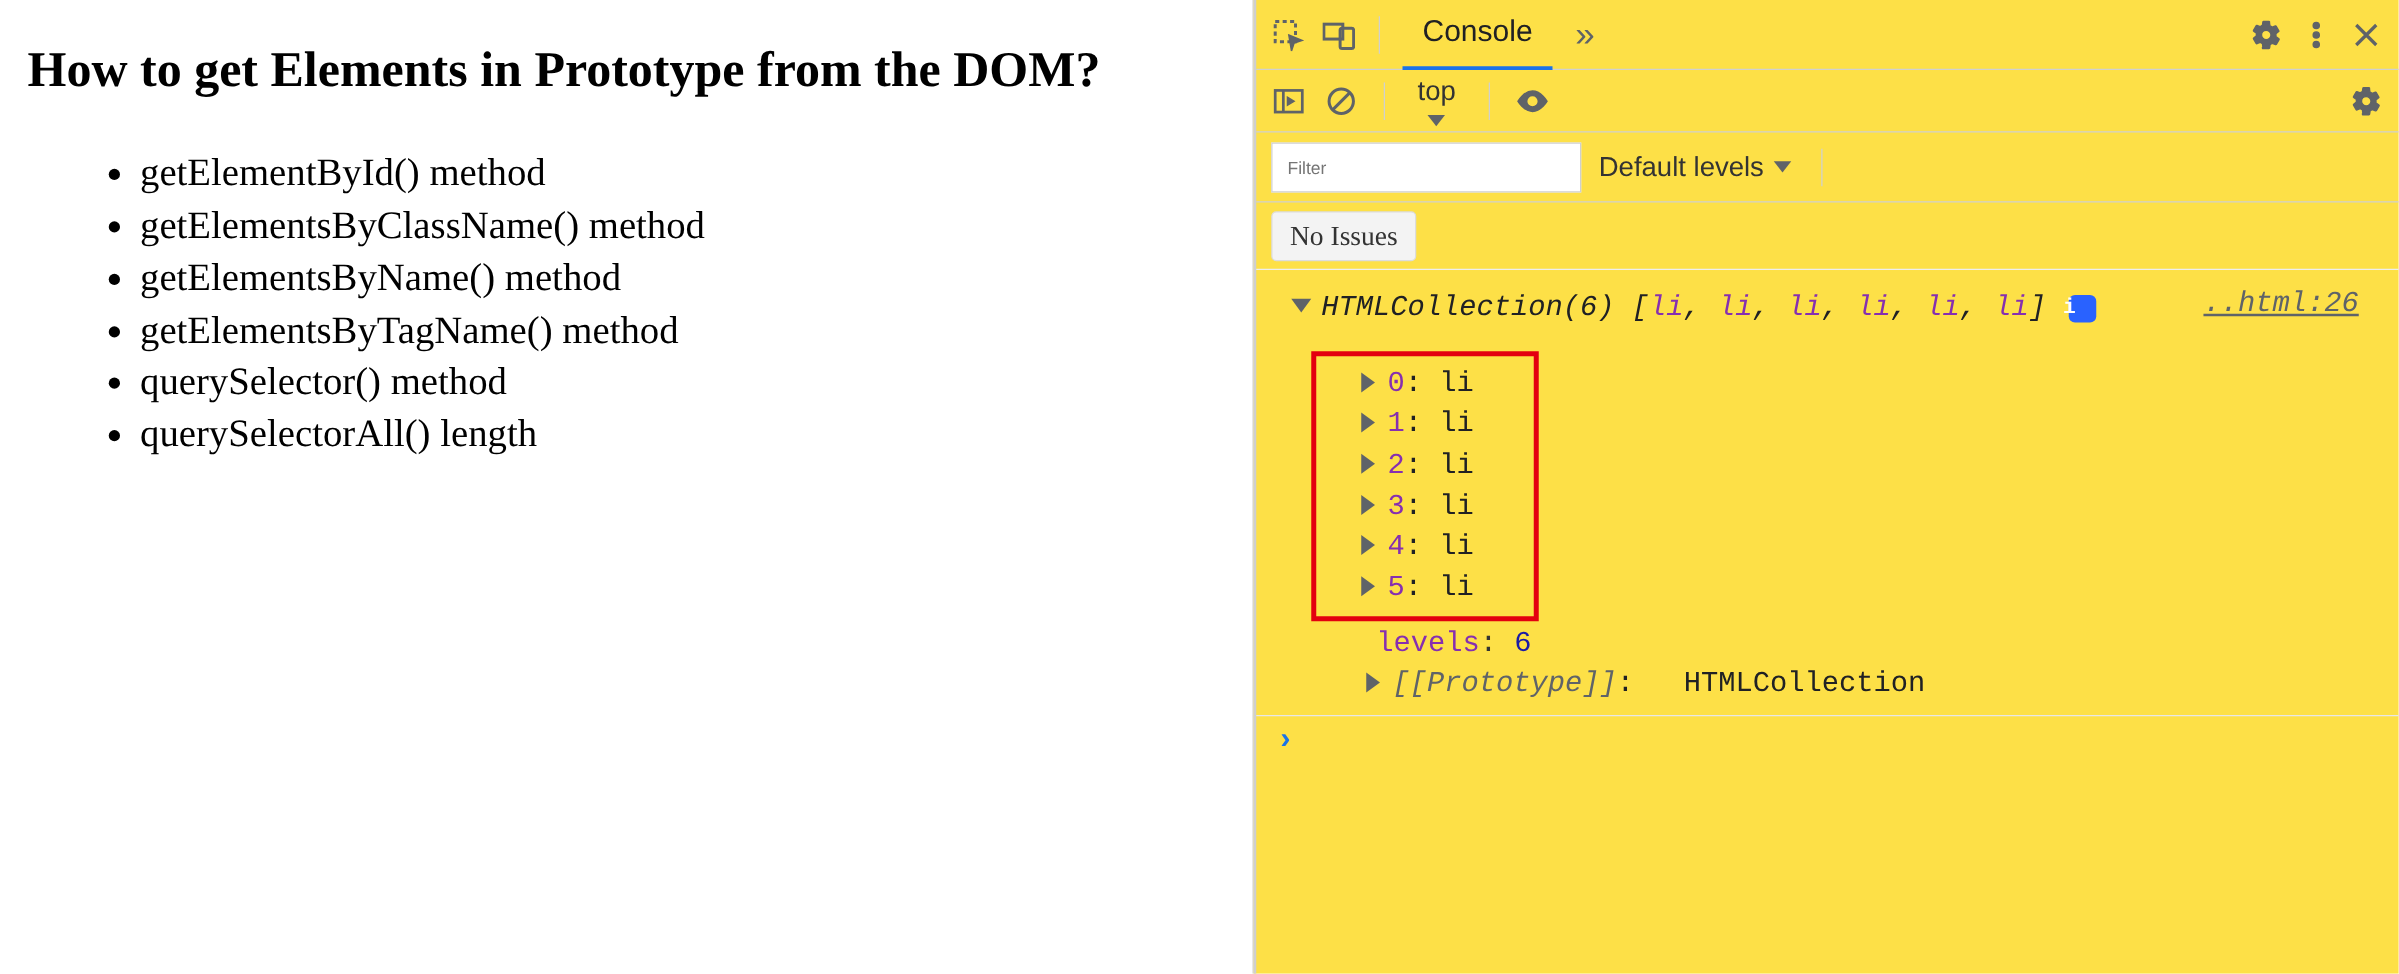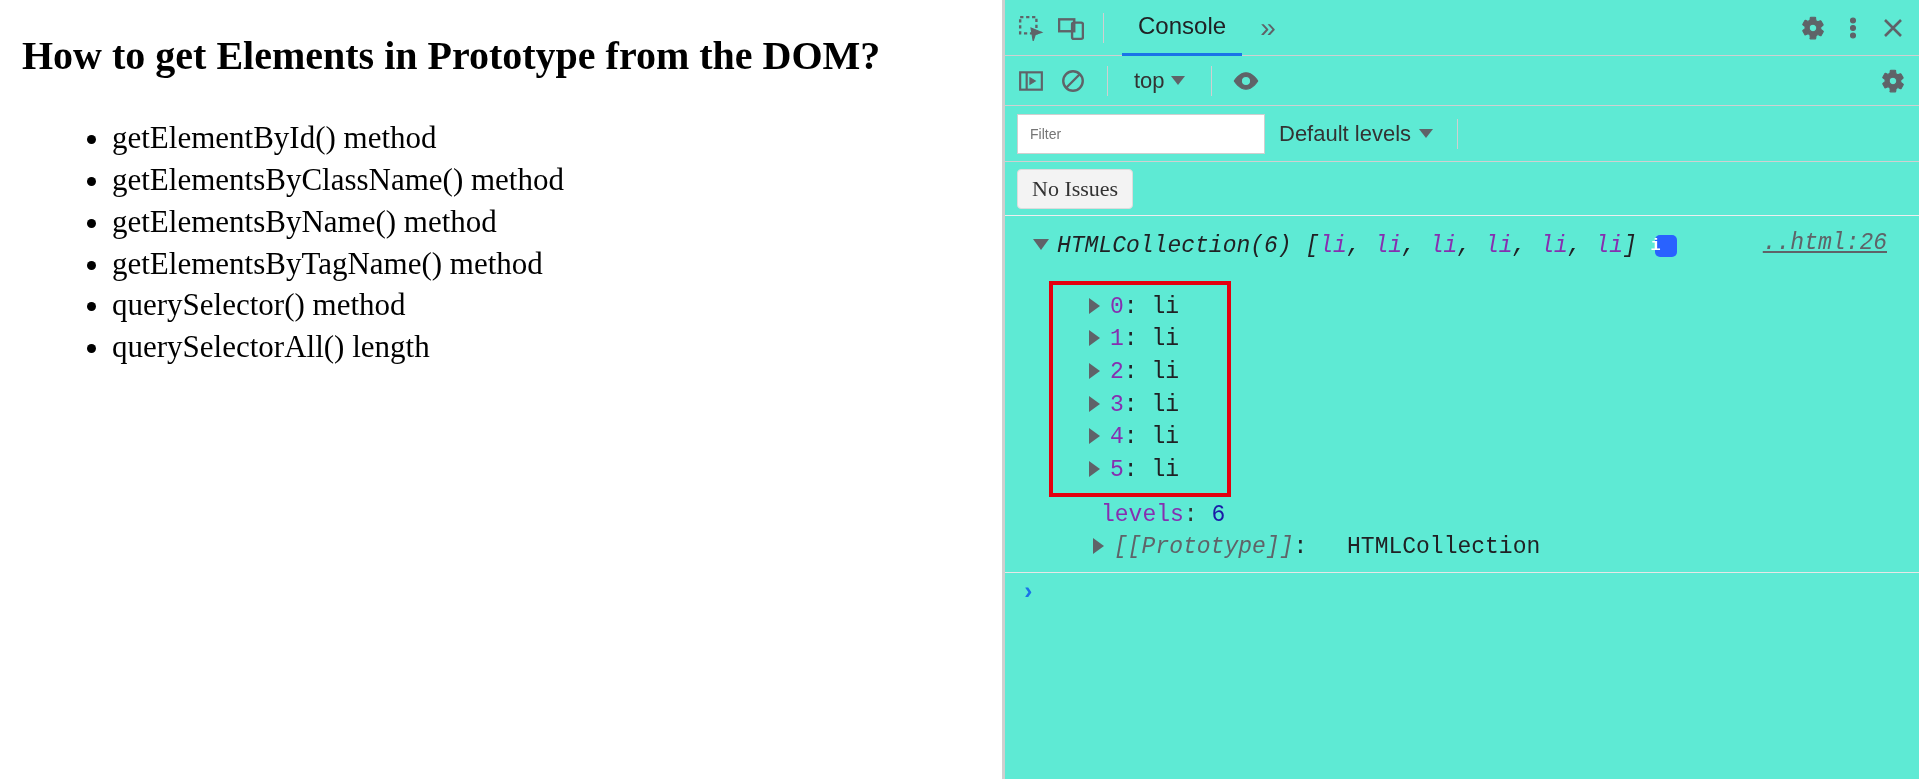--- a/index.html
+++ b/index.html
@@ -31,21 +31,21 @@
   .page-panel ul {
     list-style: disc;
     padding-left: 90px;
     font-size: 31px;
     line-height: 1.35;
   }
   
   .devtools {
     flex: 1;
     height: 100%;
-    background: #5eead4;
+    background: #fde047;
     font-family: "Segoe UI", Arial, sans-serif;
     color: #333;
     display: flex;
     flex-direction: column;
     border-left: 2px solid #cfcfcf;
   }
   
   .dt-row1 {
     display: flex;
     align-items: center;
@@ -95,20 +95,21 @@
     gap: 14px;
   }
   .dt-context {
     font-size: 22px;
     color: #333;
     display: flex;
     align-items: center;
     gap: 6px;
     cursor: pointer;
     padding: 0 6px;
+    flex-direction: column;
   }
   .dt-caret-down {
     width: 0; height: 0;
     border-left: 7px solid transparent;
     border-right: 7px solid transparent;
     border-top: 9px solid #5f6368;
   }
   
   .dt-row3 {
     display: flex;

